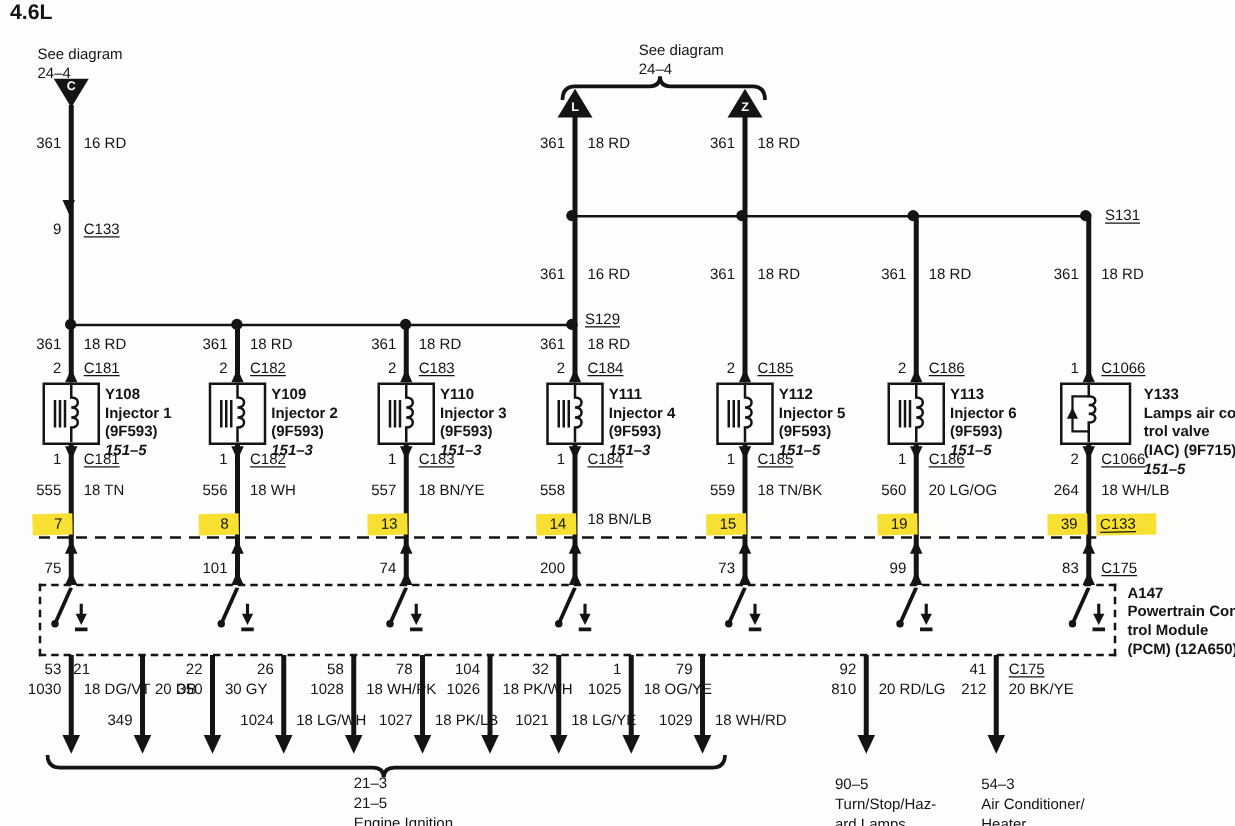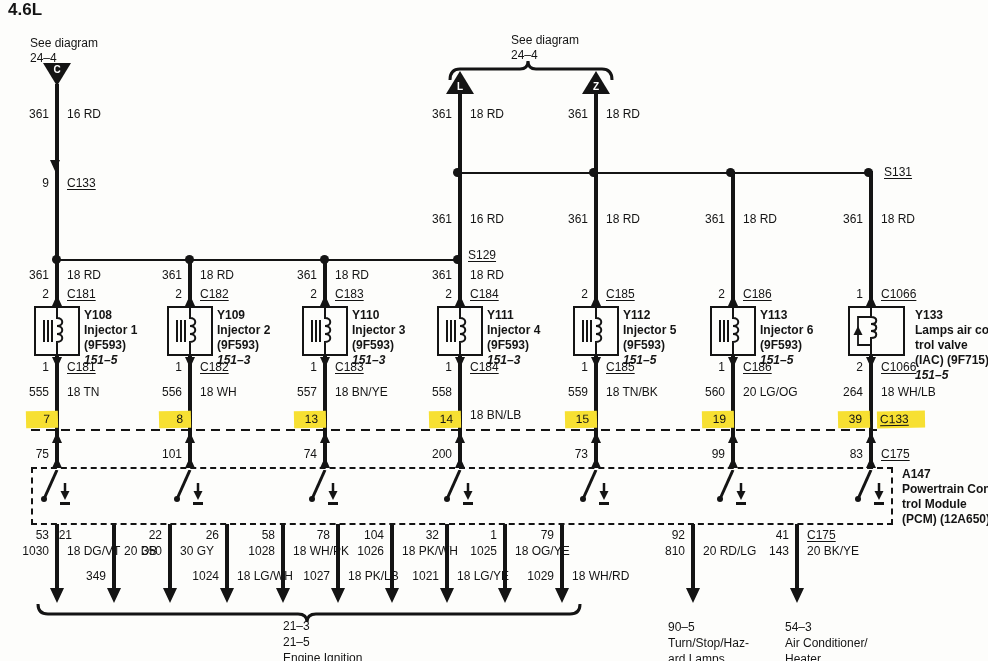--- a/index.html
+++ b/index.html
@@ -393,21 +393,21 @@
   <div class="lbl" style="right:826px;top:544px">350</div>
   <div class="lbl" style="left:180px;top:544px">30 GY</div>
   <div class="lbl" style="right:713px;top:544px">1028</div>
   <div class="lbl" style="left:293px;top:544px">18 WH/PK</div>
   <div class="lbl" style="right:604px;top:544px">1026</div>
   <div class="lbl" style="left:402px;top:544px">18 PK/WH</div>
   <div class="lbl" style="right:491px;top:544px">1025</div>
   <div class="lbl" style="left:515px;top:544px">18 OG/YE</div>
   <div class="lbl" style="right:303px;top:544px">810</div>
   <div class="lbl" style="left:703px;top:544px">20 RD/LG</div>
-  <div class="lbl" style="right:199px;top:544px">143</div>
+  <div class="lbl" style="right:199px;top:544px">212</div>
   <div class="lbl" style="left:807px;top:544px">20 BK/YE</div>
 
   <div class="lbl" style="right:882px;top:569px">349</div>
   <div class="lbl" style="left:124px;top:544px">20 DB</div>
   <div class="lbl" style="right:769px;top:569px">1024</div>
   <div class="lbl" style="left:237px;top:569px">18 LG/WH</div>
   <div class="lbl" style="right:658px;top:569px">1027</div>
   <div class="lbl" style="left:348px;top:569px">18 PK/LB</div>
   <div class="lbl" style="right:549px;top:569px">1021</div>
   <div class="lbl" style="left:457px;top:569px">18 LG/YE</div>

